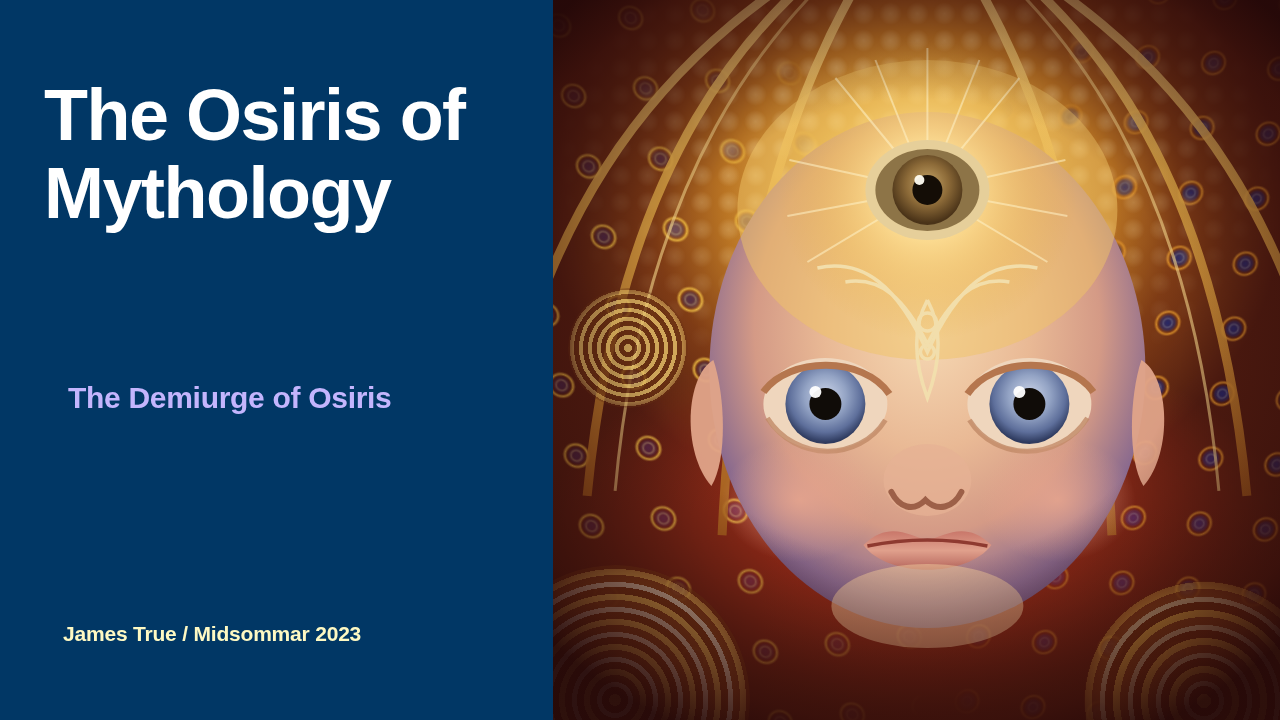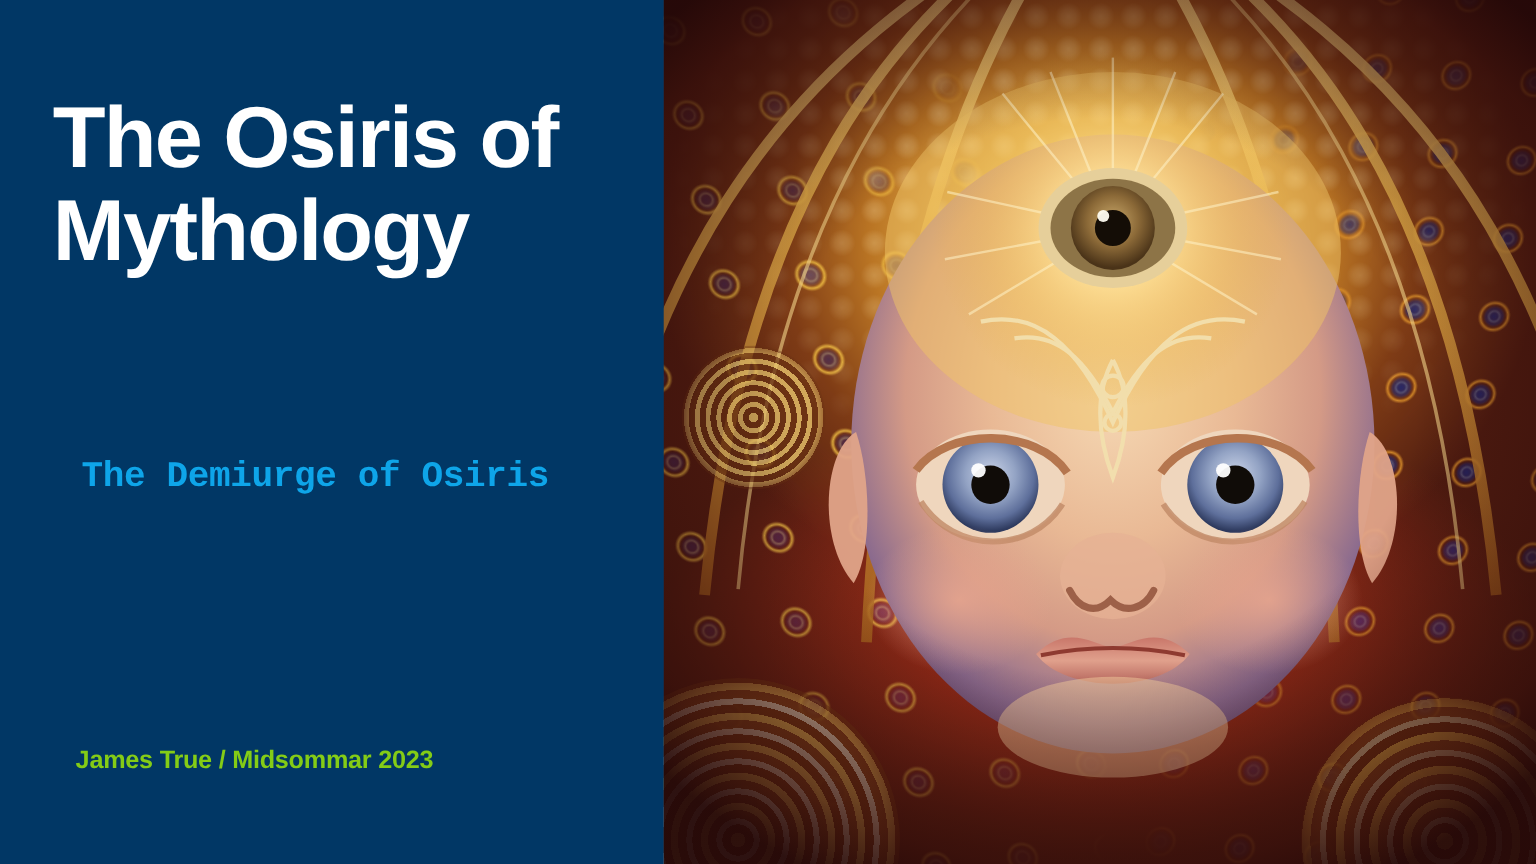--- a/index.html
+++ b/index.html
@@ -39,33 +39,32 @@
     line-height: 1.08;
     letter-spacing: -1.5px;
     white-space: pre-line;
   }
 
   .subtitle {
     position: absolute;
     left: 68px;
     top: 381px;
     margin: 0;
-    color: #0ea5e9;
+    color: #c4b5fd;
     font-size: 30px;
     font-weight: bold;
     letter-spacing: -0.3px;
-    font-family: Liberation Mono, monospace;
   }
 
   .byline {
     position: absolute;
     left: 63px;
     top: 622px;
     margin: 0;
-    color: #84cc16;
+    color: #fef9c3;
     font-size: 21px;
     font-weight: bold;
     letter-spacing: -0.2px;
   }
 
   
   .art-panel {
     position: absolute;
     left: 553px;
     top: 0;

